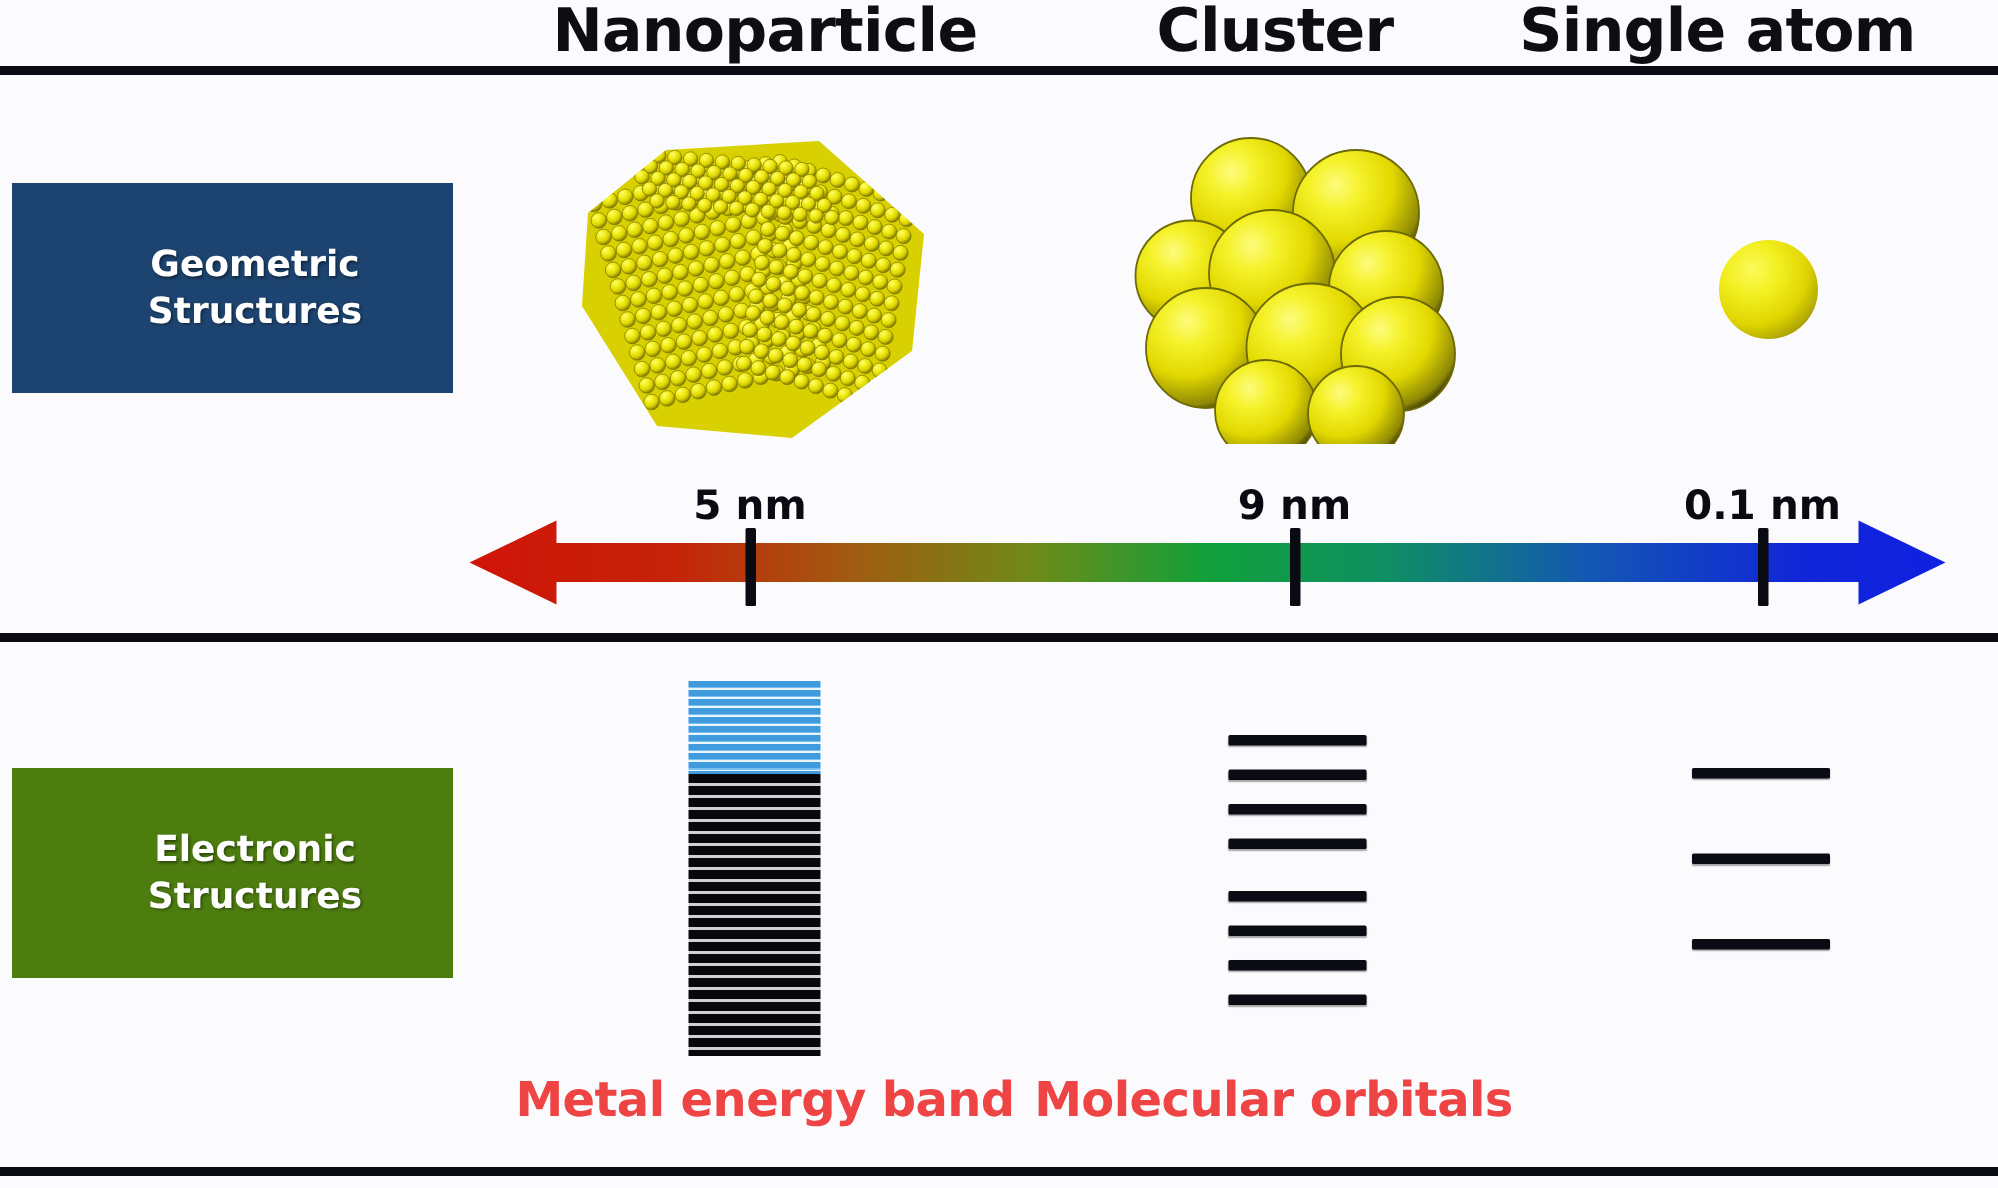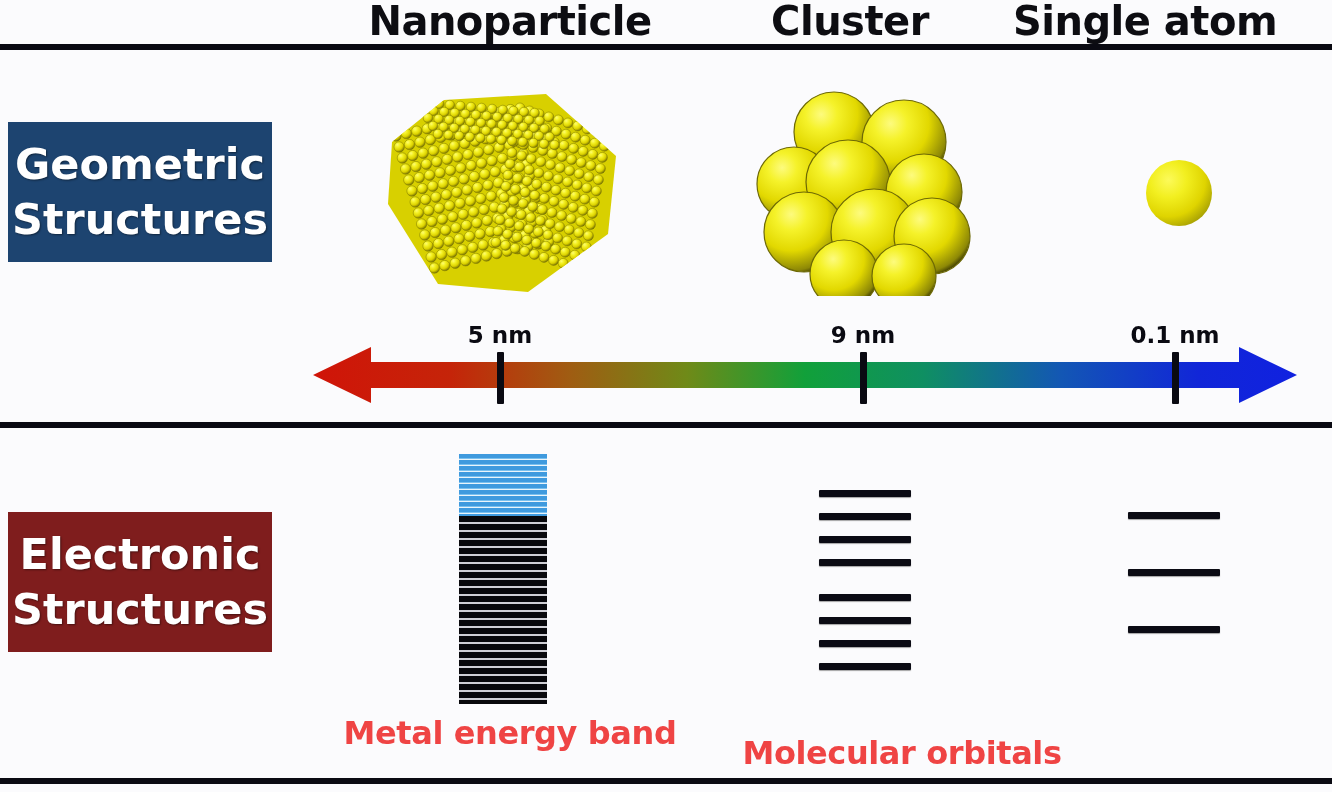--- a/index.html
+++ b/index.html
@@ -28,34 +28,35 @@
   .rule{position:absolute;left:0;width:1332px;background:#0a0a12;}
   #rule-top{top:44px;height:6px;}
   #rule-mid{top:422px;height:6px;}
   #rule-bottom{top:778px;height:6px;}
 
   
   .row-chip{
     position:absolute;left:8px;
     display:flex;flex-direction:column;
     align-items:center;justify-content:center;
-    color:#fff;font-weight:700;font-size:43px;
+    color:#fff;font-weight:700;font-size:24px;
     line-height:1.28;
     font-family:"DejaVu Sans", sans-serif;
     text-shadow:1px 1px 2px rgba(0,0,0,.45);
+    padding-left:30px;
   }
   #chip-geometric{top:122px;width:264px;height:140px;background:#1d4470;}
-  #chip-electronic{top:512px;width:264px;height:140px;background:#7f1d1d;}
+  #chip-electronic{top:512px;width:264px;height:140px;background:#4d7c0f;}
 
   
   #scale-wrap{position:absolute;left:305px;top:336px;width:1000px;height:78px;}
   #scale-arrow{position:absolute;left:0;top:9px;width:1000px;height:60px;}
   .tick{position:absolute;width:7px;background:#0a0a12;border-radius:1px;}
   .tick-label{
-    position:absolute;font-size:23px;font-weight:700;color:#0a0a12;
+    position:absolute;font-size:27px;font-weight:700;color:#0a0a12;
     font-family:"DejaVu Sans", sans-serif;white-space:nowrap;
     transform:translateX(-50%);
   }
 
   
   #nanoparticle{position:absolute;left:378px;top:84px;width:252px;height:216px;}
   #cluster{position:absolute;left:752px;top:84px;width:226px;height:212px;}
   #single-atom{position:absolute;left:1146px;top:160px;width:66px;height:66px;}
 
   .atom-sphere{
@@ -82,21 +83,21 @@
   #ao-group{position:absolute;left:1128px;top:512px;width:92px;height:130px;}
 
   
   .caption{
     position:absolute;top:714px;
     font-size:32px;font-weight:700;color:#ef4444;
     font-family:"DejaVu Sans", sans-serif;
     text-align:center;white-space:nowrap;letter-spacing:-0.4px;
   }
   #cap-metal{left:260px;width:500px;}
-  #cap-mo{left:697px;width:410px;margin-top:20px;}
+  #cap-mo{left:644px;width:410px;}
   #cap-ao{left:1000px;width:330px;}
 </style>
 </head>
 <body>
 
 <div id="figure">
 
   <div class="col-header" id="hdr-nano">Nanoparticle</div>
   <div class="col-header" id="hdr-cluster">Cluster</div>
   <div class="col-header" id="hdr-atom">Single atom</div>

